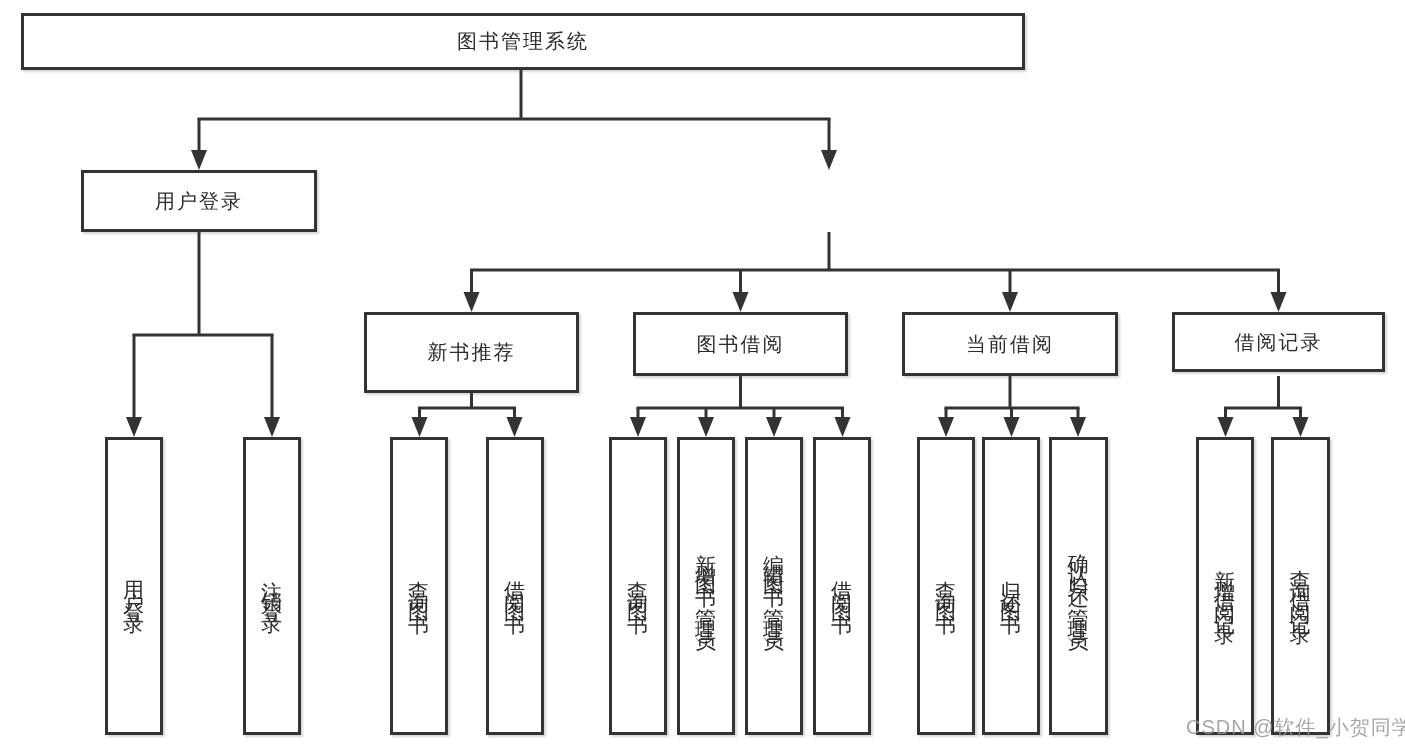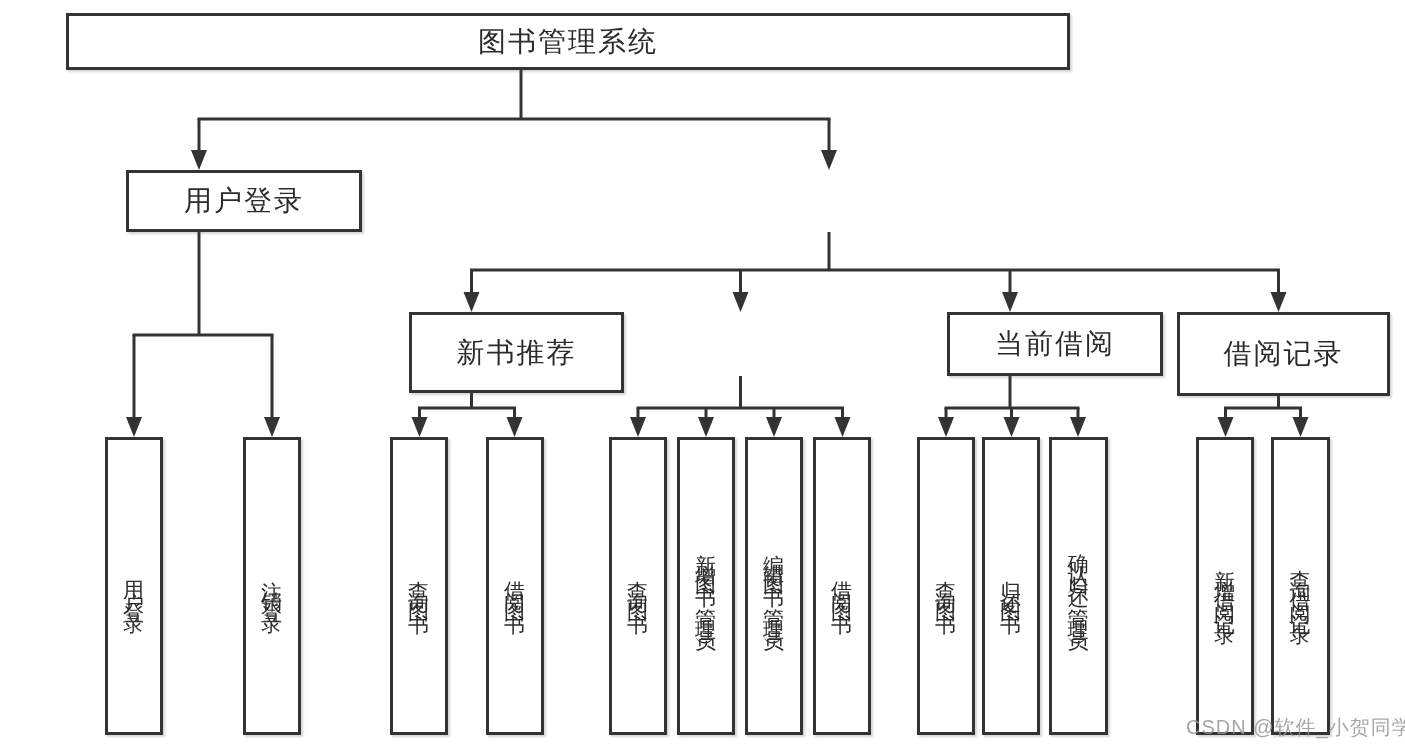--- a/index.html
+++ b/index.html
@@ -21,24 +21,23 @@
     background: #ffffff;
     border: 3px solid #333333;
     box-sizing: border-box;
     display: flex;
     align-items: center;
     justify-content: center;
     color: #2b2b2b;
     box-shadow: 2px 2px 2px rgba(90,90,90,0.25);
   }
   .hnode {
-    font-size: 28px;
+    font-size: 20px;
     letter-spacing: 2px;
     white-space: nowrap;
-    margin-left: 45px;
   }
   .vnode {
     writing-mode: vertical-rl;
     font-size: 21px;
     letter-spacing: 11px;
     line-height: 1;
   }
   #watermark {
     position: absolute;
     left: 1186px;
@@ -121,22 +120,23 @@
       <polygon points="1217.5,417 1233.5,417 1225.5,437"></polygon>
       <polygon points="1292.5,417 1308.5,417 1300.5,437"></polygon>
     </g>
   </svg>
 
   <div class="node hnode" style="left:21px; top:13px; width:1004px; height:57px;">图书管理系统</div>
 
   <div class="node hnode" style="left:81px; top:170px; width:236px; height:62px;">用户登录</div>
 
   <div class="node hnode" style="left:364px; top:312px; width:215px; height:81px;">新书推荐</div>
+  <div class="node hnode" style="left:633px; top:312px; width:215px; height:64px;">图书借阅</div>
   <div class="node hnode" style="left:902px; top:312px; width:216px; height:64px;text-align:right;">当前借阅</div>
-  <div class="node hnode" style="left:1132px; top:312px; width:213px; height:84px;">借阅记录</div>
+  <div class="node hnode" style="left:1172px; top:312px; width:213px; height:60px;">借阅记录</div>
 
   <div class="node vnode" style="left:105px; top:437px; width:58px; height:298px;">用户登录</div>
   <div class="node vnode" style="left:243px; top:437px; width:58px; height:298px;">注销登录</div>
 
   <div class="node vnode" style="left:390px; top:437px; width:58px; height:298px;">查询图书</div>
   <div class="node vnode" style="left:486px; top:437px; width:58px; height:298px;">借阅图书</div>
 
   <div class="node vnode" style="left:609px; top:437px; width:58px; height:298px;">查询图书</div>
   <div class="node vnode" style="left:677px; top:437px; width:58px; height:298px;">新增图书（管理员）</div>
   <div class="node vnode" style="left:745px; top:437px; width:58px; height:298px;">编辑图书（管理员）</div>

